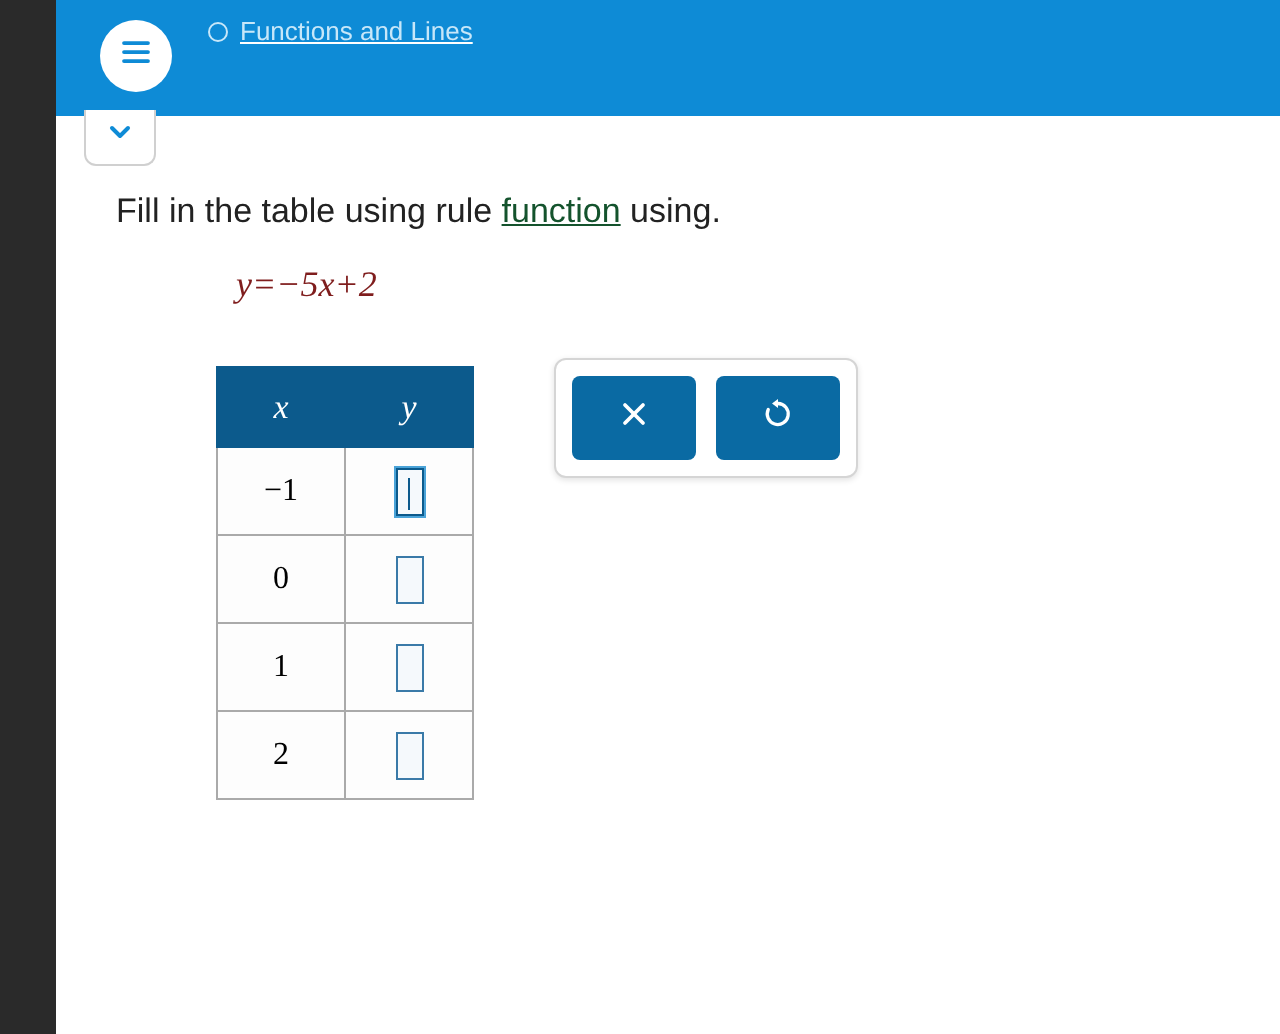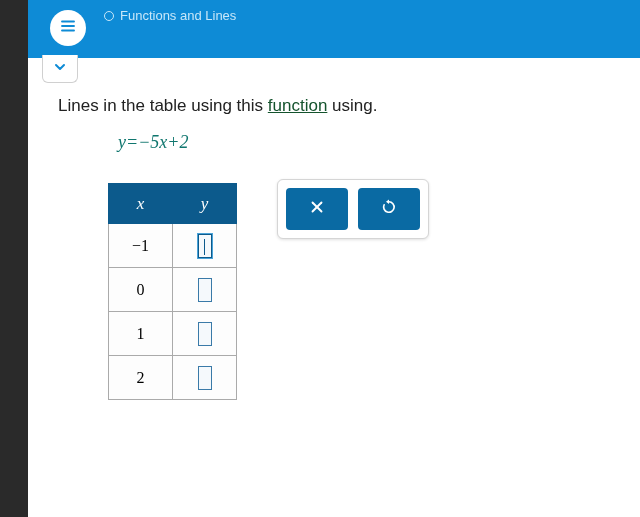--- a/index.html
+++ b/index.html
@@ -29,21 +29,21 @@
       width: 36px; height: 36px;
       border-radius: 50%;
       background: #fff;
       display: flex;
       align-items: center;
       justify-content: center;
       flex-shrink: 0;
       margin-top: 2px;
     }
     .hamburger svg { width: 18px; height: 18px; }
-    .header-text { display: flex; flex-direction: column; gap: 4px; }
+    .header-text { display: flex; flex-direction: column; gap: 4px; text-decoration: underline; }
     .breadcrumb {
       font-size: 13px;
       color: #c7e7f9;
       display: flex;
       align-items: center;
       gap: 6px;
     }
     .breadcrumb-dot {
       width: 10px; height: 10px;
       border: 1.5px solid #c7e7f9;
@@ -80,21 +80,21 @@
       margin-bottom: 16px;
     }
     .instruction .underline {
       text-decoration: underline;
       color: #14532d;
     }
     .equation {
       font-size: 18px;
       font-style: italic;
       font-family: 'Times New Roman', serif;
-      color: #0f766e;
+      color: #7f1d1d;
       margin-left: 60px;
       margin-bottom: 30px;
     }
     .work-row {
       display: flex;
       align-items: flex-start;
       gap: 40px;
       margin-left: 50px;
     }
     .xy-table {
@@ -194,21 +194,21 @@
 <div class="content">
   <div class="chevron-tab">
     <span>
       <svg viewBox="0 0 24 24">
           <polyline points="6,9 12,15 18,9" fill="none" stroke="#0e8bd6" stroke-width="3" stroke-linecap="round" stroke-linejoin="round"></polyline>
         </svg>
     </span>
   </div>
 
   <div class="instruction">
-    <span>Lines in the table using this </span><span class="underline">function</span><span> using.</span>
+    <span>Fill in the table using rule </span><span class="underline">function</span><span> using.</span>
   </div>
 
   <div class="equation">y=−5x+2</div>
 
   <div class="work-row">
     <table class="xy-table">
       <tbody>
           <tr>
         <th>x</th>
         <th>y</th>

